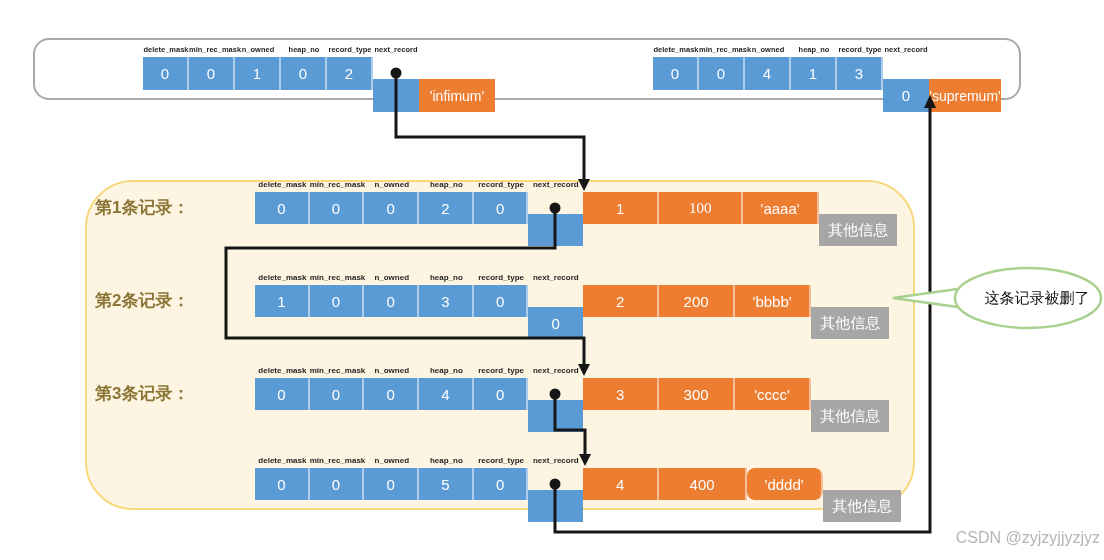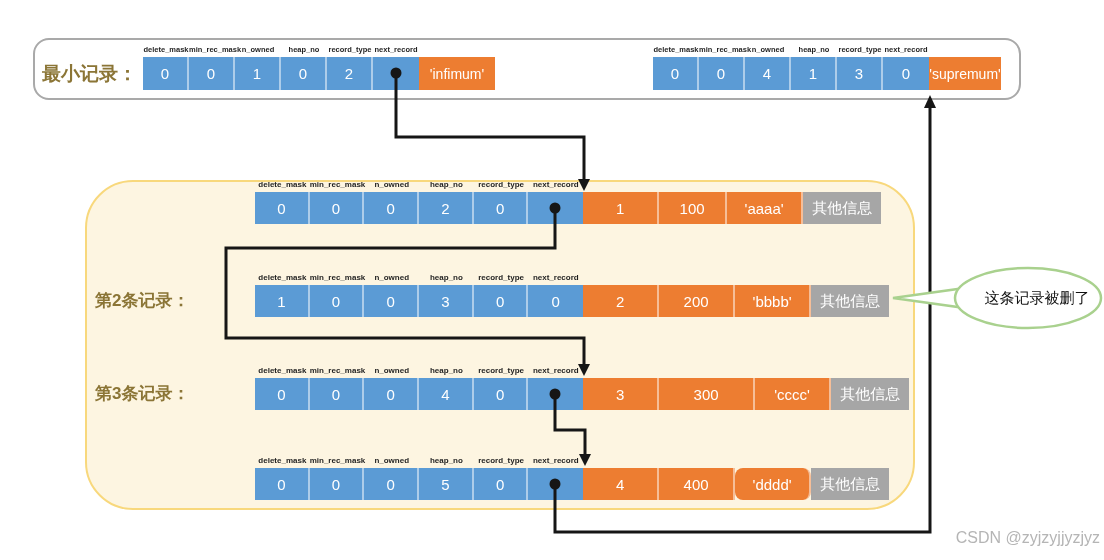--- a/index.html
+++ b/index.html
@@ -21,21 +21,21 @@
   .lbl.row{font-size:17px;}
 
   .hdr{position:absolute;display:flex;z-index:4;}
   .hdr span{flex:none;text-align:center;white-space:nowrap;font-weight:bold;color:#1f1f1f;}
   .hdr.sys span{font-size:7.5px;}
   .hdr.row span{font-size:8px;}
 
   .cellrow{position:absolute;display:flex;z-index:4;}
   .c{flex:none;height:100%;display:flex;align-items:center;justify-content:center;
      color:#fff;font-size:15px;box-sizing:border-box;border-right:2px solid rgba(255,255,255,.5);}
-  .c.nb{border-right:none;}
+  .c.nb{border-right:none;margin-top:22px;}
   .c.blue{background:var(--blue);}
   .c.orange{background:var(--orange);}
   .c.gray{background:var(--gray);font-size:15px;}
   .c.recname{font-size:14px;}
 
   #overlay{position:absolute;left:0;top:0;z-index:6;pointer-events:none;}
   #bubble-text{position:absolute;left:956px;top:289px;width:162px;text-align:center;
                font-size:15px;color:#111;z-index:7;white-space:nowrap;}
   #watermark{position:absolute;left:938px;top:529px;width:162px;text-align:right;
              font-size:16px;color:#b5b5b5;z-index:7;white-space:nowrap;}
@@ -66,21 +66,20 @@
       <circle cx="555" cy="484" r="5.5"></circle>
     </g>
     <g style="stroke:var(--bubble)" stroke-width="2.5" fill="#fff">
       <polygon points="893,298 965,288 965,308"></polygon>
       <ellipse cx="1028" cy="298" rx="73" ry="30"></ellipse>
     </g>
   </svg>
 
   <div id="bubble-text">这条记录被删了</div>
   <div id="watermark">CSDN @zyjzyjjyzjyz</div>
-<div class="lbl sys" style="left: 42px; top: 57px; line-height: 33px;">最小记录：</div>
     <div class="hdr sys" style="left: 143px; top: 45px;">
       <span style="width: 46px;">delete_mask</span>
       <span style="width: 46px;">min_rec_mask</span>
       <span style="width: 46px;">n_owned</span>
       <span style="width: 46px;">heap_no</span>
       <span style="width: 46px;">record_type</span>
       <span style="width: 46px;">next_record</span>
     </div>
     <div class="cellrow" style="left: 143px; top: 57px; height: 33px;">
       <span class="c blue" style="width: 46px;">0</span>
@@ -101,37 +100,38 @@
     </div>
     <div class="cellrow" style="left: 653px; top: 57px; height: 33px;">
       <span class="c blue" style="width: 46px;">0</span>
       <span class="c blue" style="width: 46px;">0</span>
       <span class="c blue" style="width: 46px;">4</span>
       <span class="c blue" style="width: 46px;">1</span>
       <span class="c blue" style="width: 46px;">3</span>
       <span class="c blue nb" style="width: 46px;">0</span>
       <span class="c orange recname nb" style="width: 72px;">'supremum'</span>
     </div>
+    <div class="lbl row" style="left: 95px; top: 192px; line-height: 32px;">第1条记录：</div>
     <div class="hdr row" style="left: 255px; top: 180px;">
       <span style="width: 54.7px;">delete_mask</span>
       <span style="width: 54.7px;">min_rec_mask</span>
       <span style="width: 54.7px;">n_owned</span>
       <span style="width: 54.7px;">heap_no</span>
       <span style="width: 54.7px;">record_type</span>
       <span style="width: 54.7px;">next_record</span>
     </div>
     <div class="cellrow" style="left: 255px; top: 192px; height: 32px;">
       <span class="c blue" style="width: 54.7px;">0</span>
       <span class="c blue" style="width: 54.7px;">0</span>
       <span class="c blue" style="width: 54.7px;">0</span>
       <span class="c blue" style="width: 54.7px;">2</span>
       <span class="c blue" style="width: 54.7px;">0</span>
       <span class="c blue nb" style="width: 54.7px;"></span>
       <span class="c orange" style="width: 76px;">1</span>
-      <span class="c orange" style="width: 68px;">100</span>
+      <span class="c orange" style="width: 84px; font-family: Liberation Serif, serif;">100</span>
       <span class="c orange" style="width: 76px;">'aaaa'</span>
       <span class="c gray nb" style="width: 78px;">其他信息</span>
     </div>
     <div class="lbl row" style="left: 95px; top: 285px; line-height: 32px;">第2条记录：</div>
     <div class="hdr row" style="left: 255px; top: 273px;">
       <span style="width: 54.7px;">delete_mask</span>
       <span style="width: 54.7px;">min_rec_mask</span>
       <span style="width: 54.7px;">n_owned</span>
       <span style="width: 54.7px;">heap_no</span>
       <span style="width: 54.7px;">record_type</span>
@@ -159,37 +159,37 @@
       <span style="width: 54.7px;">next_record</span>
     </div>
     <div class="cellrow" style="left: 255px; top: 378px; height: 32px;">
       <span class="c blue" style="width: 54.7px;">0</span>
       <span class="c blue" style="width: 54.7px;">0</span>
       <span class="c blue" style="width: 54.7px;">0</span>
       <span class="c blue" style="width: 54.7px;">4</span>
       <span class="c blue" style="width: 54.7px;">0</span>
       <span class="c blue nb" style="width: 54.7px;"></span>
       <span class="c orange" style="width: 76px;">3</span>
-      <span class="c orange" style="width: 96px; text-align: center;">300</span>
+      <span class="c orange" style="width: 76px; text-align: center;">300</span>
       <span class="c orange" style="width: 76px;">'cccc'</span>
       <span class="c gray nb" style="width: 78px;">其他信息</span>
     </div>
     <div class="hdr row" style="left: 255px; top: 456px;">
       <span style="width: 54.7px;">delete_mask</span>
       <span style="width: 54.7px;">min_rec_mask</span>
       <span style="width: 54.7px;">n_owned</span>
       <span style="width: 54.7px;">heap_no</span>
       <span style="width: 54.7px;">record_type</span>
       <span style="width: 54.7px;">next_record</span>
     </div>
     <div class="cellrow" style="left: 255px; top: 468px; height: 32px;">
       <span class="c blue" style="width: 54.7px;">0</span>
       <span class="c blue" style="width: 54.7px;">0</span>
       <span class="c blue" style="width: 54.7px;">0</span>
       <span class="c blue" style="width: 54.7px;">5</span>
       <span class="c blue" style="width: 54.7px;">0</span>
       <span class="c blue nb" style="width: 54.7px;"></span>
       <span class="c orange" style="width: 76px;">4</span>
-      <span class="c orange" style="width: 76px;">400</span>
+      <span class="c orange" style="width: 88px;">400</span>
       <span class="c orange" style="width: 76px; border-radius: 8px;">'dddd'</span>
       <span class="c gray nb" style="width: 78px;">其他信息</span>
     </div>
   </div>
 
 </body></html>

